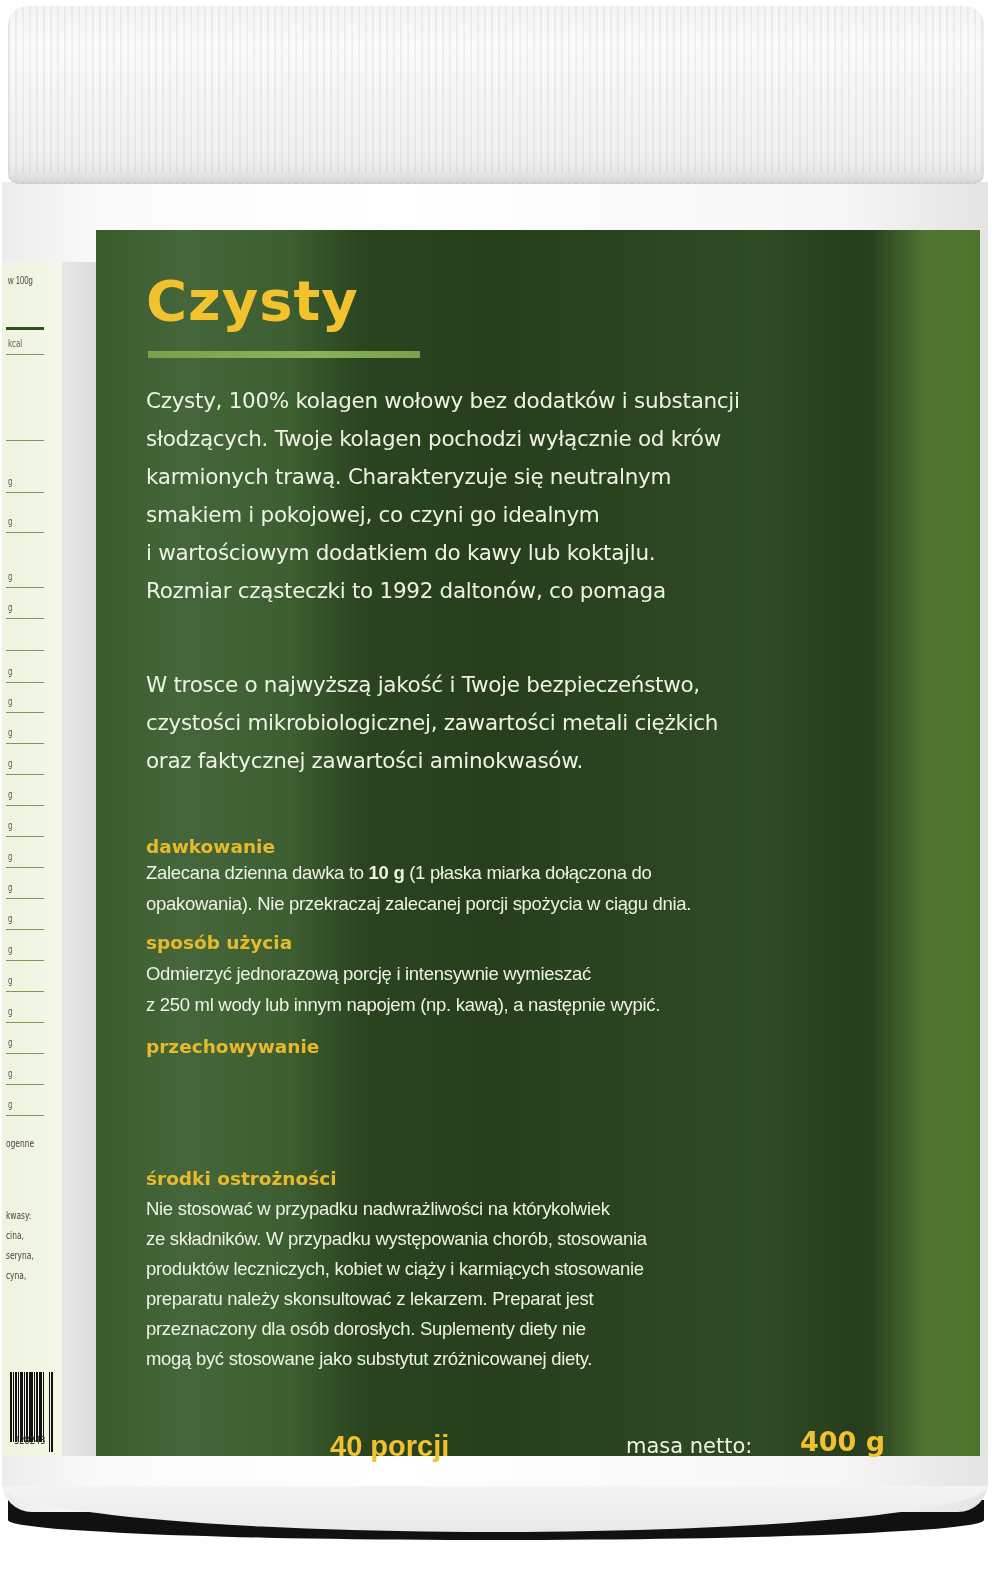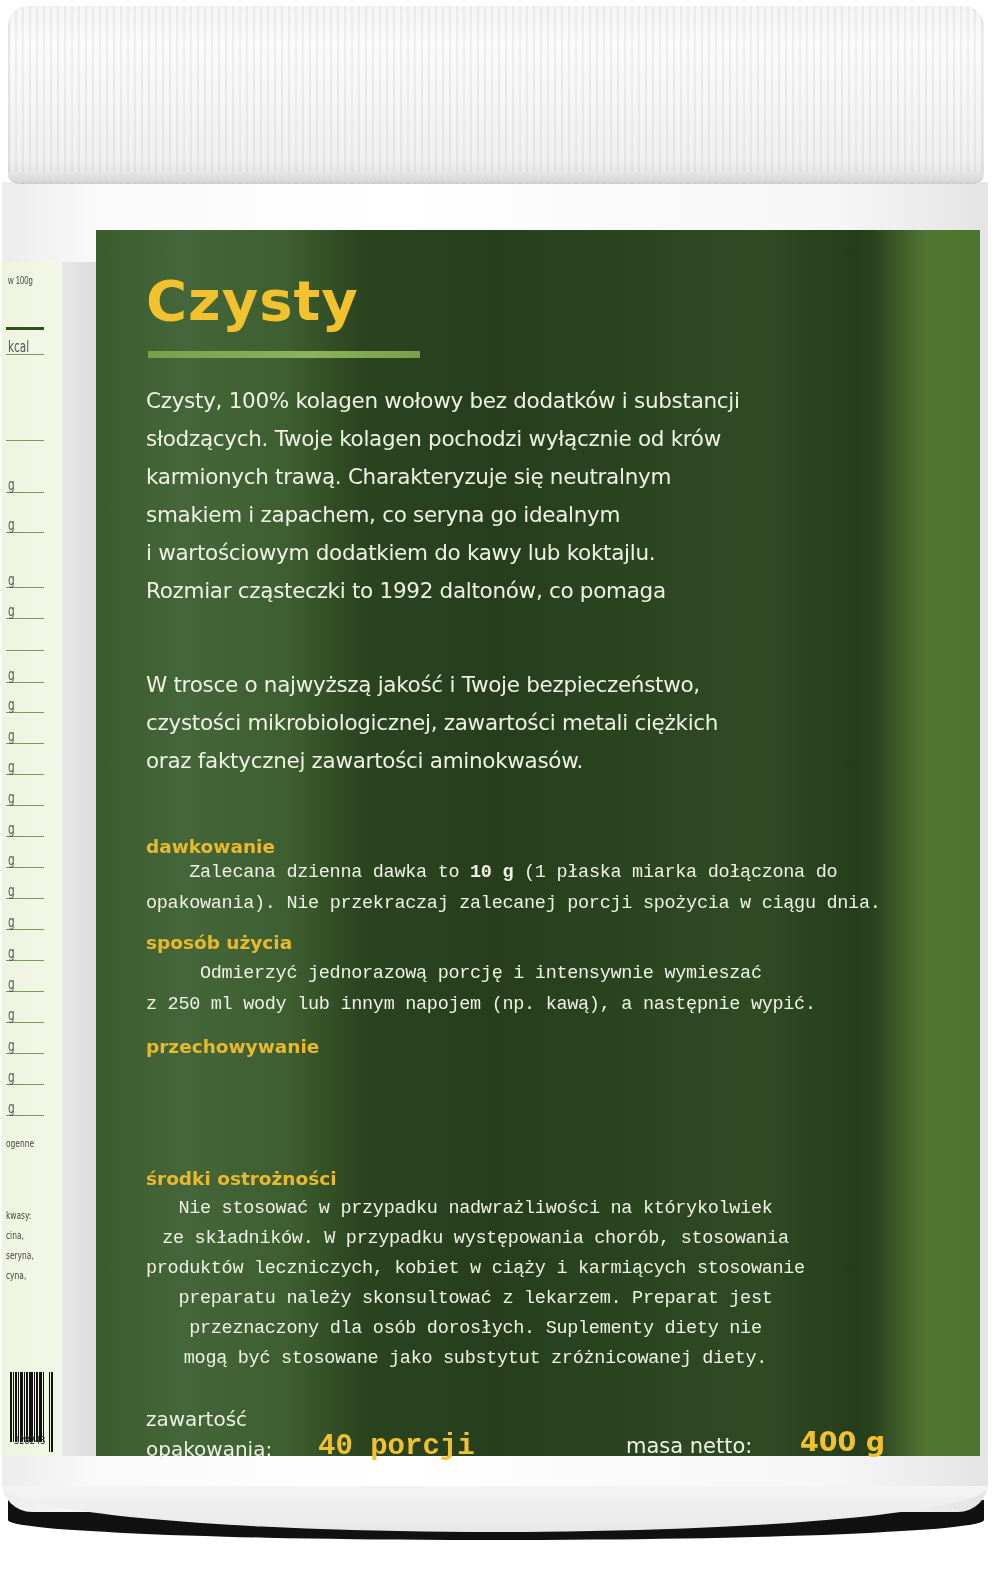--- a/index.html
+++ b/index.html
@@ -17,47 +17,47 @@
   
   .jar { position:absolute; left:2px; top:182px; width:986px; height:1330px; background:linear-gradient(90deg,#ececec 0%,#fafafa 10%,#ffffff 40%,#f6f6f6 85%,#e4e4e4 100%); border-radius:0 0 30px 30px; }
   .jar-shadow { position:absolute; left:8px; top:1500px; width:976px; height:40px; border-radius:0 0 50% 50%; background:#111; z-index:0; }
   .jar-bottom { position:absolute; left:2px; top:1486px; width:986px; height:46px; background:linear-gradient(180deg,#f4f4f4,#e8e8e8); border-radius:0 0 50% 50% / 0 0 100% 100%; z-index:1; }
 
   
   .side-label { position:absolute; left:2px; top:262px; width:60px; height:1194px; background:linear-gradient(90deg,#eef4df,#f3f8e8); z-index:2; overflow:hidden; }
   .side-gap { position:absolute; left:62px; top:262px; width:34px; height:1194px; background:linear-gradient(90deg,#e7e7e7,#dcdcdc); z-index:2; }
   .side-header { position:absolute; left:6px; top:12px; font-size:11px; color:#444; font-family:"Liberation Sans Narrow","Liberation Sans",sans-serif; transform:scaleX(0.7); transform-origin:left; }
   .side-rule-bold { position:absolute; left:4px; top:65px; width:38px; height:3px; background:#2f4f1f; }
-  .side-row { position:absolute; left:4px; width:38px; border-bottom:1px solid #7a9a5a; font-size:15px; color:#555; height:0; }
+  .side-row { position:absolute; left:4px; width:38px; border-bottom:1px solid #7a9a5a; font-size:10px; color:#555; height:0; }
   .side-row span { position:absolute; left:2px; top:-16px; transform:scaleX(0.7); transform-origin:left; white-space:nowrap; }
   .side-text { position:absolute; left:4px; font-size:10px; color:#444; white-space:nowrap; transform:scaleX(0.75); transform-origin:left; }
   .barcode { position:absolute; left:8px; top:1110px; width:48px; height:80px; display:flex; gap:1px; align-items:flex-start; }
   .barcode i { display:block; background:#111; height:70px; }
   .barcode-num { position:absolute; left:12px; top:1172px; font-size:11px; color:#333; transform:scaleX(0.75); transform-origin:left; }
 
   
   .panel { position:absolute; left:96px; top:230px; width:884px; height:1226px; z-index:3;
     background:
       linear-gradient(90deg, rgba(255,255,255,0) 0%, rgba(255,255,255,0) 88%, rgba(110,150,60,0.5) 94%, rgba(80,120,40,0.6) 100%),
       linear-gradient(90deg,#3b5c2c 0%,#44663a 10%,#3d5e30 22%,#2a4420 30%,#263e1c 45%,#2a4420 60%,#2f4b24 75%,#263d1b 86%,#2f4c24 92%,#476e33 100%);
   }
   .title { position:absolute; left:50px; top:38px; font-family:"DejaVu Sans", sans-serif; font-size:56px; font-weight:bold; color:#f2c12e; letter-spacing:1px; }
   .title-rule { position:absolute; left:52px; top:121px; width:272px; height:7px; background:linear-gradient(90deg,#7aa04a,#8ab35a 60%,#7aa04a); }
 
   .para { position:absolute; left:50px; width:740px; color:#eef2e4; font-size:21.5px; line-height:38px; font-family:"DejaVu Sans", sans-serif; letter-spacing:-0.3px; }
   .para p { margin:0; white-space:nowrap; }
 
   .sec-head { position:absolute; left:50px; color:#e9b92c; font-size:18.5px; font-family:"DejaVu Sans", sans-serif; font-weight:bold; }
-  .sec-body { position:absolute; left:50px; color:#eef2e4; font-size:18.5px; line-height:31px; font-family:Liberation Mono, monospace; letter-spacing:-0.3px;text-align:center; }
+  .sec-body { position:absolute; left:50px; color:#eef2e4; font-size:18.5px; line-height:31px; font-family:Liberation Sans, sans-serif; letter-spacing:-0.3px; }
   .sec-body p { margin:0; white-space:nowrap; }
   .bold { font-weight:bold; }
 
   .footer-label { position:absolute; left:50px; top:1174px; color:#eef2e4; font-size:20px; line-height:30px; font-family:"DejaVu Sans", sans-serif; }
   .footer-label p { margin:0; }
-  .footer-portions { position:absolute; left:222px; top:1200px; color:#f2c12e; font-size:29px; font-weight:bold; font-family:Liberation Mono, monospace; }
+  .footer-portions { position:absolute; left:234px; top:1200px; color:#f2c12e; font-size:29px; font-weight:bold; font-family:Liberation Sans, sans-serif; }
   .footer-mass-label { position:absolute; left:530px; top:1204px; color:#eef2e4; font-size:21px; font-family:"DejaVu Sans", sans-serif; }
   .footer-mass { position:absolute; left:704px; top:1196px; color:#f2c12e; font-size:27px; font-weight:bold; font-family:"DejaVu Sans", sans-serif; }
 </style>
 </head>
 <body>
 
 <div class="jar-shadow"></div>
 <div class="jar"></div>
 <div class="jar-bottom"></div>
 <div class="lid"></div>
@@ -158,21 +158,21 @@
 <div class="side-gap"></div>
 
 <div class="panel">
   <div class="title">Czysty</div>
   <div class="title-rule"></div>
 
   <div class="para" style="top:152px">
     <p>Czysty, 100% kolagen wołowy bez dodatków i substancji</p>
     <p>słodzących. Twoje kolagen pochodzi wyłącznie od krów</p>
     <p>karmionych trawą. Charakteryzuje się neutralnym</p>
-    <p>smakiem i zapachem, co seryna go idealnym</p>
+    <p>smakiem i pokojowej, co czyni go idealnym</p>
     <p>i wartościowym dodatkiem do kawy lub koktajlu.</p>
     <p>Rozmiar cząsteczki to 1992 daltonów, co pomaga</p>
   </div>
 
   <div class="para" style="top:436px">
     <p>W trosce o najwyższą jakość i Twoje bezpieczeństwo,</p>
     <p>czystości mikrobiologicznej, zawartości metali ciężkich</p>
     <p>oraz faktycznej zawartości aminokwasów.</p>
   </div>
 
@@ -193,20 +193,16 @@
   <div class="sec-head" style="top:938px">środki ostrożności</div>
   <div class="sec-body" style="top:964px; line-height:30px">
     <p>Nie stosować w przypadku nadwrażliwości na którykolwiek</p>
     <p>ze składników. W przypadku występowania chorób, stosowania</p>
     <p>produktów leczniczych, kobiet w ciąży i karmiących stosowanie</p>
     <p>preparatu należy skonsultować z lekarzem. Preparat jest</p>
     <p>przeznaczony dla osób dorosłych. Suplementy diety nie</p>
     <p>mogą być stosowane jako substytut zróżnicowanej diety.</p>
   </div>
 
-  <div class="footer-label">
-    <p>zawartość</p>
-    <p>opakowania:</p>
-  </div>
   <div class="footer-portions">40 porcji</div>
   <div class="footer-mass-label">masa netto:</div>
   <div class="footer-mass">400 g</div>
 </div>
 
 </body></html>

